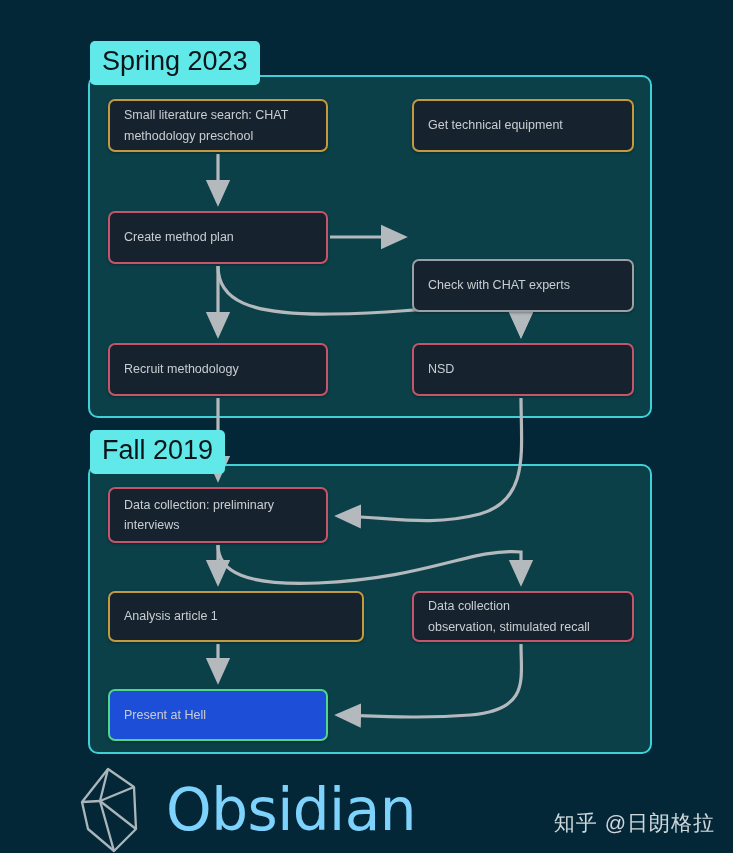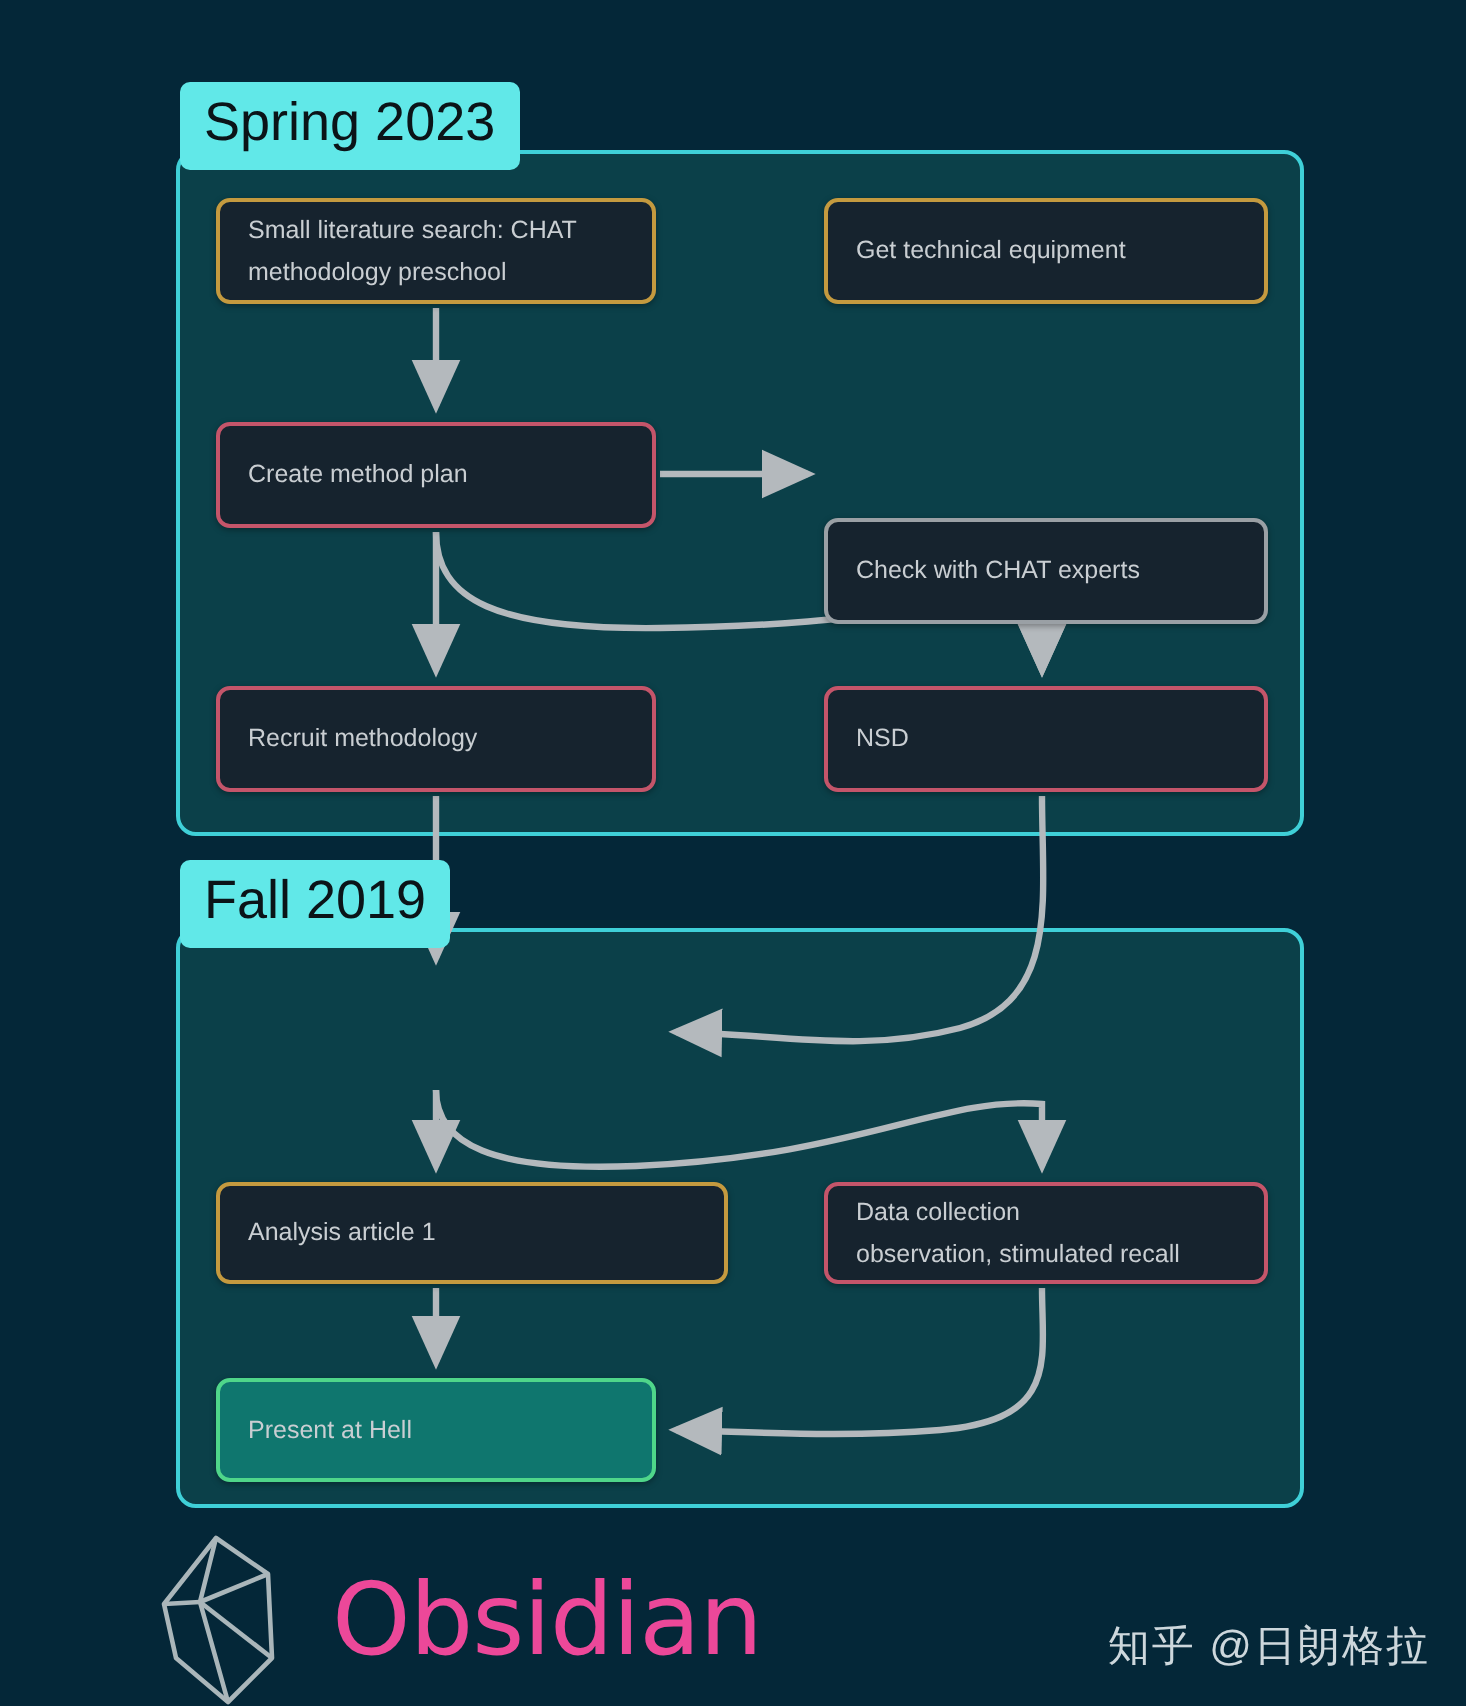--- a/index.html
+++ b/index.html
@@ -50,21 +50,21 @@
     font-size:12.5px;
     line-height:1.62;
     padding:10px 14px;
     display:flex;
     align-items:center;
     box-shadow:0 1px 3px rgba(0,0,0,.35);
   }
   .node span{display:block;}
   .node.yellow{ border-color:#c49a3f; }
   .node.red   { border-color:#c4556a; }
-  .node.green { border-color:#4fd68a; background:#0f766e; }
+  .node.green { border-color:#4fd68a; background:#1d4ed8; }
   .node.grey  { border-color:#9aa0a5;margin-top:48px; }
 
   
   #n-lit      { left:108px; top:99px;  width:220px; height:53px; }
   #n-equip    { left:412px; top:99px;  width:222px; height:53px; }
   #n-plan     { left:108px; top:211px; width:220px; height:53px; }
   #n-experts  { left:412px; top:211px; width:222px; height:53px; }
   #n-recruit  { left:108px; top:343px; width:220px; height:53px; }
   #n-nsd      { left:412px; top:343px; width:222px; height:53px; }
   #n-prelim   { left:108px; top:487px; width:220px; height:56px; }
@@ -75,22 +75,22 @@
   
   #edges{position:absolute;left:0;top:0;width:733px;height:853px;pointer-events:none;}
 
   
   #obsidian-brand{
     position:absolute;
     left:78px; top:766px;
     display:flex;align-items:center;gap:16px;
   }
   #obsidian-wordmark{
-    color:#ec4899;
-    font-size:50px;
+    color:#7dd3fc;
+    font-size:58px;
     letter-spacing:-0.5px;
     font-family:"DejaVu Sans","Liberation Sans",sans-serif;
     font-weight:400;
   }
   #zhihu-watermark{
     position:absolute;
     right:18px; bottom:16px;
     color:#dfe6ea;
     font-size:21px;
     letter-spacing:1px;
@@ -171,20 +171,26 @@
       <span>Recruit methodology</span>
     </div>
   </div>
 
   <div class="node red" id="n-nsd">
     <div>
       <span>NSD</span>
     </div>
   </div>
 
+  <div class="node red" id="n-prelim">
+    <div>
+      <span>Data collection: preliminary</span>
+      <span>interviews</span>
+    </div>
+  </div>
 
   <div class="node yellow" id="n-analysis">
     <div>
       <span>Analysis article 1</span>
     </div>
   </div>
 
   <div class="node red" id="n-obs">
     <div>
       <span>Data collection</span>

